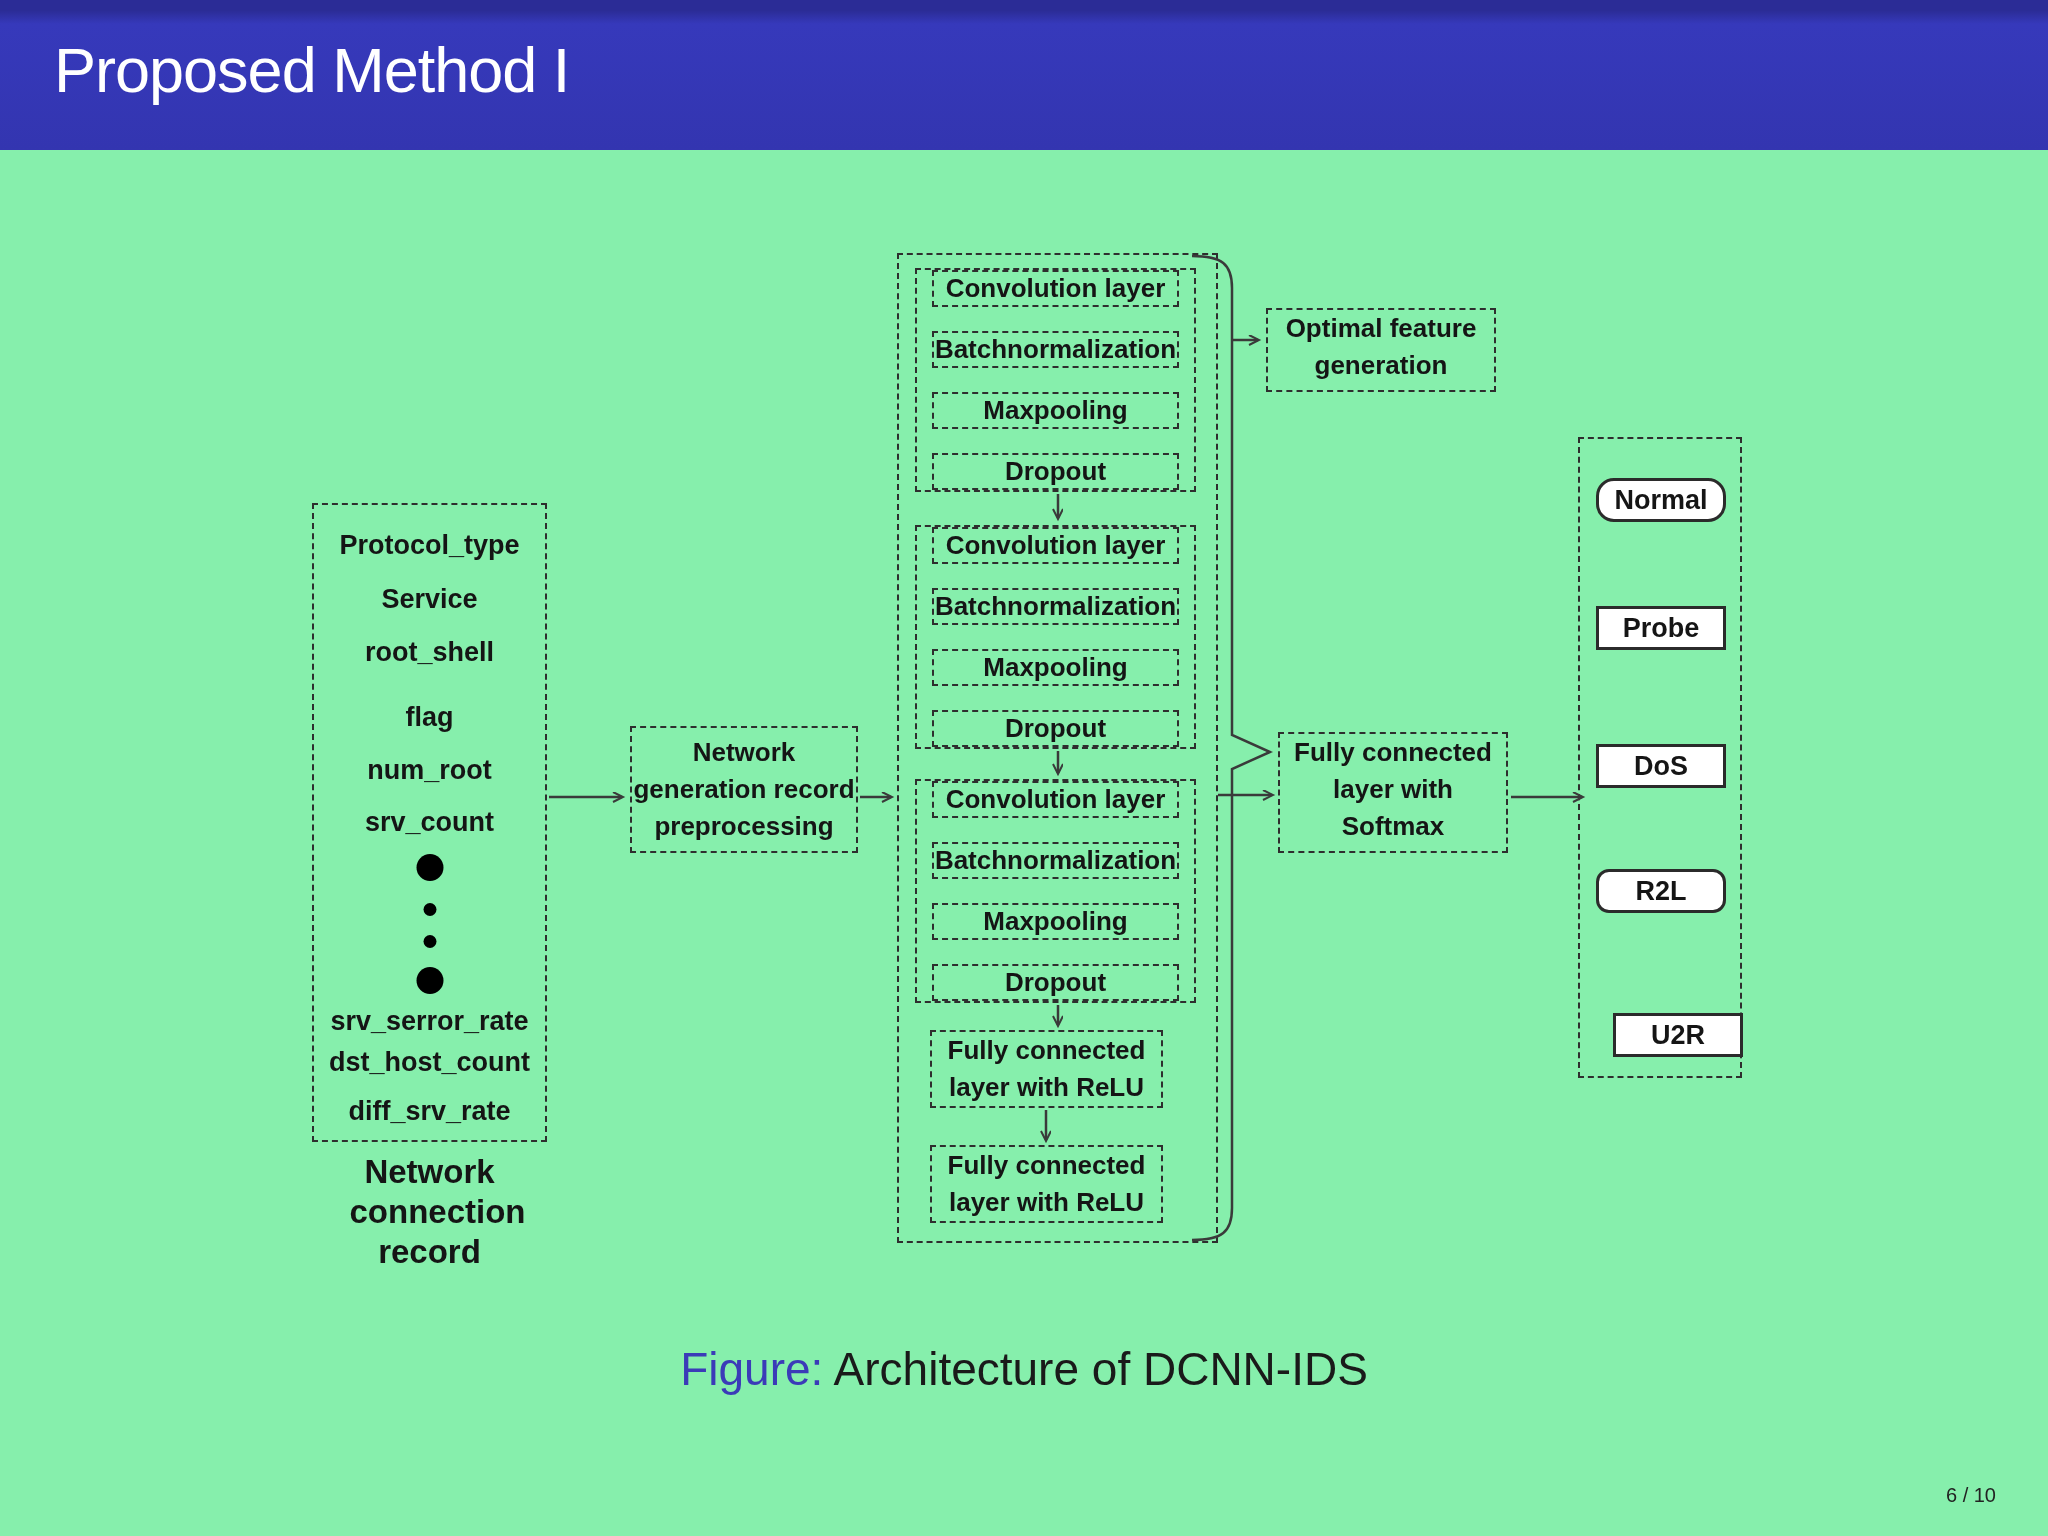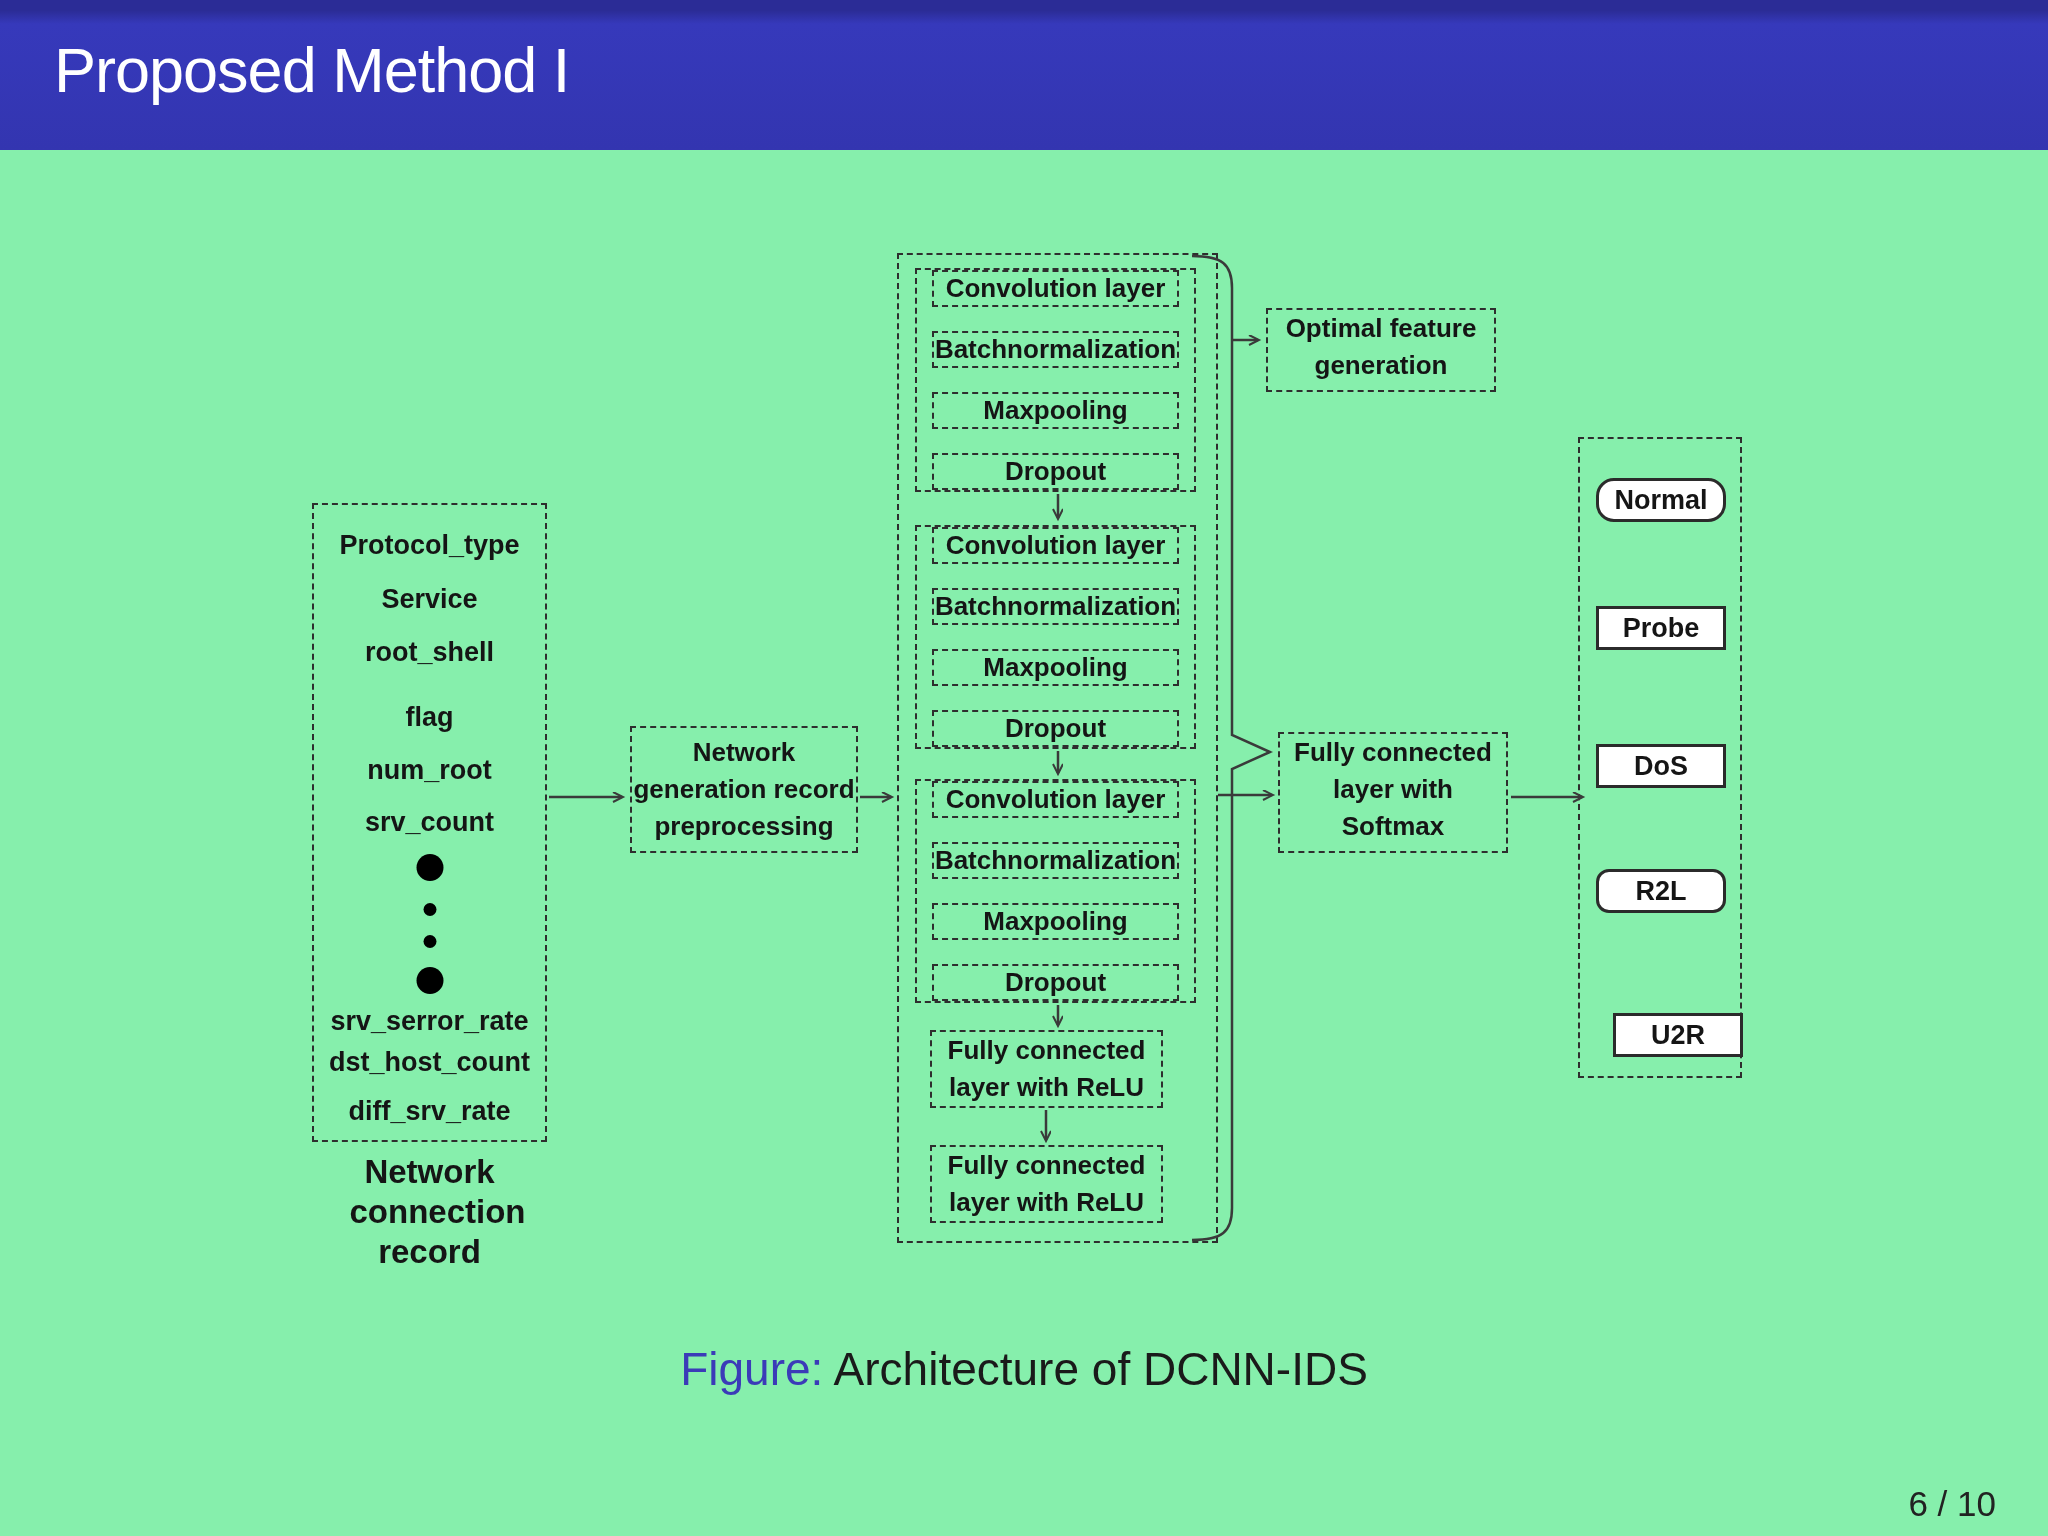--- a/index.html
+++ b/index.html
@@ -53,21 +53,21 @@
   .class-box { position:absolute; left:16px; width:130px; height:44px;
                border:3px solid #2b2b2b; background:#fff;
                display:flex; align-items:center; justify-content:center;
                font-size:27px; font-weight:bold; color:#151515; }
   
   .connectors { position:absolute; left:0; top:0; pointer-events:none; }
   
   .fig-caption { position:absolute; left:0; top:1342px; width:2048px;
                  text-align:center; font-size:46px; color:#1a1a1a; }
   .fig-caption .prefix { color:#3b3bb8; }
-  .page-num { position:absolute; right:52px; top:1484px; font-size:35px; color:#222; }
+  .page-num { position:absolute; right:52px; top:1484px; font-size:20px; color:#222; }
 </style>
 </head>
 <body>
 
 <div class="slide">
 
   <div class="header">
     <div class="title">Proposed Method I</div>
   </div>
 

